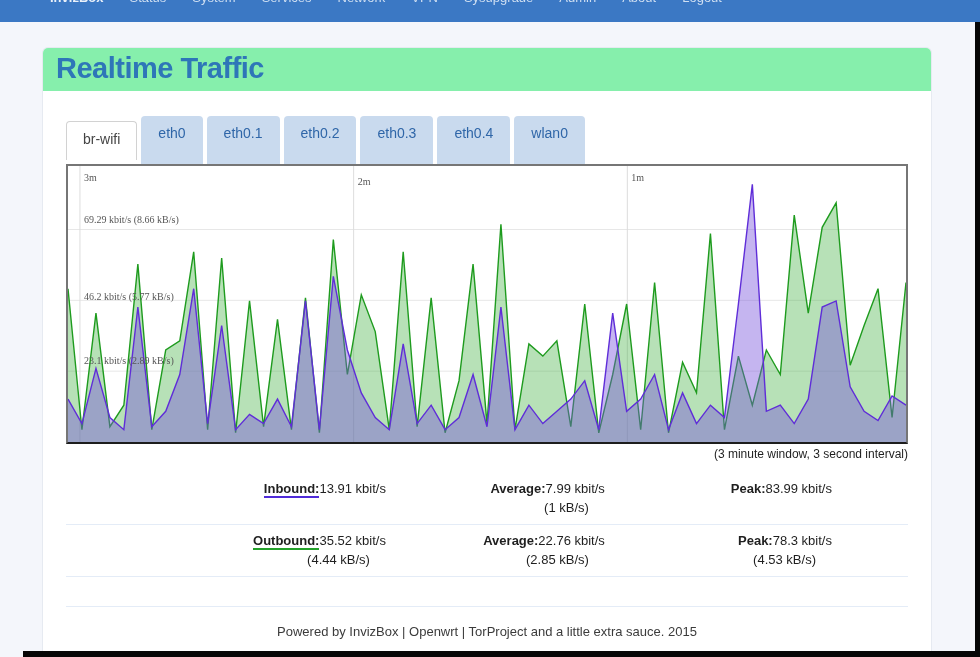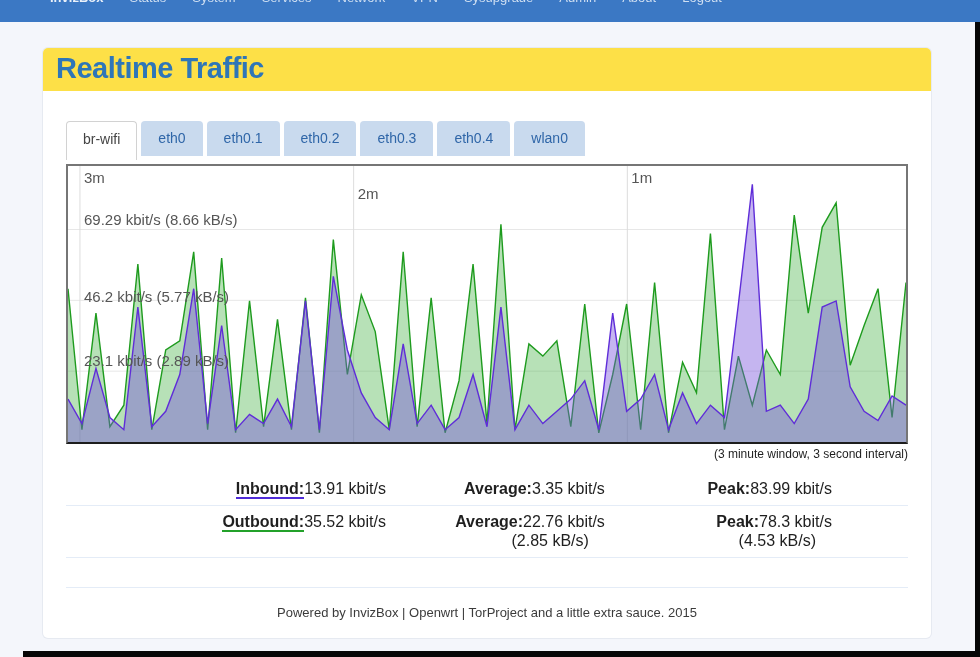--- a/index.html
+++ b/index.html
@@ -20,53 +20,53 @@
   
   .edge-right{position:absolute;top:22px;right:0;width:5px;bottom:0;background:#060606;}
   .edge-bottom{position:absolute;left:23px;right:0;bottom:0;height:6px;background:#060606;}
   
   .card{
     position:absolute;left:43px;top:48px;width:888px;
     background:#fff;border-radius:5px;
     box-shadow:0 0 0 1px rgba(110,130,160,0.10);
   }
   .card-header{
-    background:#fde047;border-radius:5px 5px 0 0;
+    background:#86efac;border-radius:5px 5px 0 0;
     padding:5px 13px 8px 13px;height:43px;box-sizing:border-box;
   }
   .card-header h1{
     margin:0;font-size:29px;line-height:31px;font-weight:bold;color:#2e76b8;
     letter-spacing:-0.5px;
   }
   .card-body{padding:0 23px;}
   
-  .tabs{margin-top:30px;display:flex;align-items:flex-start;height:39px;}
+  .tabs{margin-top:30px;display:flex;align-items:center;height:39px;}
   .tab{
-    box-sizing:border-box;height:35px;padding:9px 17px 0 17px;margin-right:4px;
+    box-sizing:border-box;height:49px;padding:9px 17px 0 17px;margin-right:4px;
     background:#c9daee;color:#2f66a8;font-size:14px;text-align:center;
     border-radius:4px 4px 0 0;cursor:pointer;
   }
   .tab.active{
     height:39px;background:#fff;color:#454545;
     border:1px solid #d2d2d2;border-bottom:none;
     padding:9px 16px 0 16px;
   }
   
   .chart-wrap{
     position:relative;margin-top:4px;height:276px;background:#fff;
     border:2px solid #767676;border-bottom-color:#1d1d1d;
   }
   .chart-wrap svg{position:absolute;left:0;top:0;width:100%;height:100%;display:block;}
   .chart-labels div{
-    position:absolute;font-family:Liberation Sans, sans-serif;
-    font-size:15px;color:#565656;line-height:14px;pointer-events:none;
+    position:absolute;font-family:Liberation Serif, serif;
+    font-size:10px;color:#565656;line-height:14px;pointer-events:none;
   }
   .caption{text-align:right;font-size:12px;color:#1f1f1f;margin-top:3px;}
   
-  .stats{margin-top:12px;font-size:16px;color:#1f1f1f;}
+  .stats{margin-top:12px;font-size:13px;color:#1f1f1f;}
   .stat-row{
     display:grid;grid-template-columns:38% 26% 36%;
     border-bottom:1px solid #e4ecf7;padding:6px 0 7px 0;
   }
   .stat-cell{box-sizing:border-box;}
   .stat-cell.c3{padding-right:76px;}
   .line1{text-align:right;line-height:19px;}
   .line2{text-align:right;line-height:19px;padding-right:16px;}
   .stat-label{font-weight:bold;border-bottom:2px solid transparent;padding-bottom:0px;}
   .empty-row{height:29px;border-bottom:1px solid #e4ecf7;}
@@ -115,55 +115,57 @@
           <line x1="12" y1="0" x2="12" y2="276" stroke="#dddddd" stroke-width="1" vector-effect="non-scaling-stroke"></line>
           <line x1="287" y1="0" x2="287" y2="276" stroke="#dddddd" stroke-width="1" vector-effect="non-scaling-stroke"></line>
           <line x1="562" y1="0" x2="562" y2="276" stroke="#dddddd" stroke-width="1" vector-effect="non-scaling-stroke"></line>
           <polygon points="0,276 0.0,122.7 14.0,263.7 28.1,147.2 42.1,260.7 56.1,239.2 70.2,98.1 84.2,263.7 98.2,184.0 112.3,174.8 126.3,85.9 140.3,263.7 154.4,92.0 168.4,266.8 182.4,134.9 196.5,260.7 210.5,153.3 224.5,263.7 238.6,131.9 252.6,266.8 266.6,73.6 280.7,208.5 294.7,128.8 308.7,165.6 322.8,263.7 336.8,85.9 350.8,260.7 364.9,131.9 378.9,266.8 392.9,214.7 407.0,98.1 421.0,257.6 435.0,58.3 449.1,263.7 463.1,177.9 477.1,190.1 491.2,174.8 505.2,260.7 519.2,138.0 533.3,266.8 547.3,208.5 561.3,138.0 575.4,263.7 589.4,116.5 603.4,266.8 617.5,196.3 631.5,226.9 645.5,67.5 659.6,263.7 673.6,190.1 687.6,239.2 701.7,184.0 715.7,208.5 729.7,49.1 743.8,147.2 757.8,61.3 771.8,36.8 785.9,199.3 799.9,159.5 813.9,122.7 828.0,251.5 842.0,116.5 842,276" fill="rgba(66,176,66,0.38)" stroke="none"></polygon>
           <polyline points="0.0,122.7 14.0,263.7 28.1,147.2 42.1,260.7 56.1,239.2 70.2,98.1 84.2,263.7 98.2,184.0 112.3,174.8 126.3,85.9 140.3,263.7 154.4,92.0 168.4,266.8 182.4,134.9 196.5,260.7 210.5,153.3 224.5,263.7 238.6,131.9 252.6,266.8 266.6,73.6 280.7,208.5 294.7,128.8 308.7,165.6 322.8,263.7 336.8,85.9 350.8,260.7 364.9,131.9 378.9,266.8 392.9,214.7 407.0,98.1 421.0,257.6 435.0,58.3 449.1,263.7 463.1,177.9 477.1,190.1 491.2,174.8 505.2,260.7 519.2,138.0 533.3,266.8 547.3,208.5 561.3,138.0 575.4,263.7 589.4,116.5 603.4,266.8 617.5,196.3 631.5,226.9 645.5,67.5 659.6,263.7 673.6,190.1 687.6,239.2 701.7,184.0 715.7,208.5 729.7,49.1 743.8,147.2 757.8,61.3 771.8,36.8 785.9,199.3 799.9,159.5 813.9,122.7 828.0,251.5 842.0,116.5" fill="none" stroke="#1e9b1e" stroke-width="1.4" vector-effect="non-scaling-stroke"></polyline>
           <polygon points="0,276 0.0,233.1 14.0,257.6 28.1,202.4 42.1,251.5 56.1,263.7 70.2,141.1 84.2,260.7 98.2,245.3 112.3,208.5 126.3,122.7 140.3,257.6 154.4,159.5 168.4,263.7 182.4,248.4 196.5,257.6 210.5,233.1 224.5,260.7 238.6,134.9 252.6,263.7 266.6,110.4 280.7,184.0 294.7,226.9 308.7,251.5 322.8,263.7 336.8,177.9 350.8,257.6 364.9,239.2 378.9,263.7 392.9,251.5 407.0,208.5 421.0,260.7 435.0,141.1 449.1,263.7 463.1,239.2 477.1,257.6 491.2,245.3 505.2,233.1 519.2,214.7 533.3,263.7 547.3,147.2 561.3,245.3 575.4,233.1 589.4,208.5 603.4,263.7 617.5,226.9 631.5,257.6 645.5,239.2 659.6,251.5 673.6,138.0 687.6,18.4 701.7,245.3 715.7,239.2 729.7,257.6 743.8,233.1 757.8,141.1 771.8,134.9 785.9,220.8 799.9,245.3 813.9,254.5 828.0,230.0 842.0,239.2 842,276" fill="rgba(116,78,220,0.42)" stroke="none"></polygon>
           <polyline points="0.0,233.1 14.0,257.6 28.1,202.4 42.1,251.5 56.1,263.7 70.2,141.1 84.2,260.7 98.2,245.3 112.3,208.5 126.3,122.7 140.3,257.6 154.4,159.5 168.4,263.7 182.4,248.4 196.5,257.6 210.5,233.1 224.5,260.7 238.6,134.9 252.6,263.7 266.6,110.4 280.7,184.0 294.7,226.9 308.7,251.5 322.8,263.7 336.8,177.9 350.8,257.6 364.9,239.2 378.9,263.7 392.9,251.5 407.0,208.5 421.0,260.7 435.0,141.1 449.1,263.7 463.1,239.2 477.1,257.6 491.2,245.3 505.2,233.1 519.2,214.7 533.3,263.7 547.3,147.2 561.3,245.3 575.4,233.1 589.4,208.5 603.4,263.7 617.5,226.9 631.5,257.6 645.5,239.2 659.6,251.5 673.6,138.0 687.6,18.4 701.7,245.3 715.7,239.2 729.7,257.6 743.8,233.1 757.8,141.1 771.8,134.9 785.9,220.8 799.9,245.3 813.9,254.5 828.0,230.0 842.0,239.2" fill="none" stroke="#5f2dd8" stroke-width="1.4" vector-effect="non-scaling-stroke"></polyline>
         </svg>
       <div class="chart-labels" id="chart-labels">
           <div style="left: 15.943px; top: 5px;">3m</div>
-          <div style="left: 289.637px; top: 21px;">2m</div>
+          <div style="left: 289.637px; top: 9px;">2m</div>
           <div style="left: 563.33px; top: 5px;">1m</div>
           <div style="left: 16px; top: 188.16px;">23.1 kbit/s (2.89 kB/s)</div>
           <div style="left: 16px; top: 124px;">46.2 kbit/s (5.77 kB/s)</div>
           <div style="left: 16px; top: 46.5107px;">69.29 kbit/s (8.66 kB/s)</div>
         </div>
     </div>
 
     <div class="caption">(3 minute window, 3 second interval)</div>
 
     <div class="stats">
 
       <div class="stat-row">
         <div class="stat-cell c1">
           <div class="line1">
             <span class="stat-label" style="border-bottom-color: rgb(79, 43, 216);">Inbound:</span><span>13.91 kbit/s</span>
           </div>
         </div>
         <div class="stat-cell c2">
           <div class="line1">
-            <span class="stat-label">Average:</span><span>3.35 kbit/s</span>
+            <span class="stat-label">Average:</span><span>7.99 kbit/s</span>
           </div>
+          <div class="line2">(1 kB/s)</div>
         </div>
         <div class="stat-cell c3">
           <div class="line1">
             <span class="stat-label">Peak:</span><span>83.99 kbit/s</span>
           </div>
         </div>
       </div>
 
       <div class="stat-row">
         <div class="stat-cell c1">
           <div class="line1">
             <span class="stat-label" style="border-bottom-color: rgb(35, 161, 42);">Outbound:</span><span>35.52 kbit/s</span>
           </div>
+          <div class="line2">(4.44 kB/s)</div>
         </div>
         <div class="stat-cell c2">
           <div class="line1">
             <span class="stat-label">Average:</span><span>22.76 kbit/s</span>
           </div>
           <div class="line2">(2.85 kB/s)</div>
         </div>
         <div class="stat-cell c3">
           <div class="line1">
             <span class="stat-label">Peak:</span><span>78.3 kbit/s</span>

